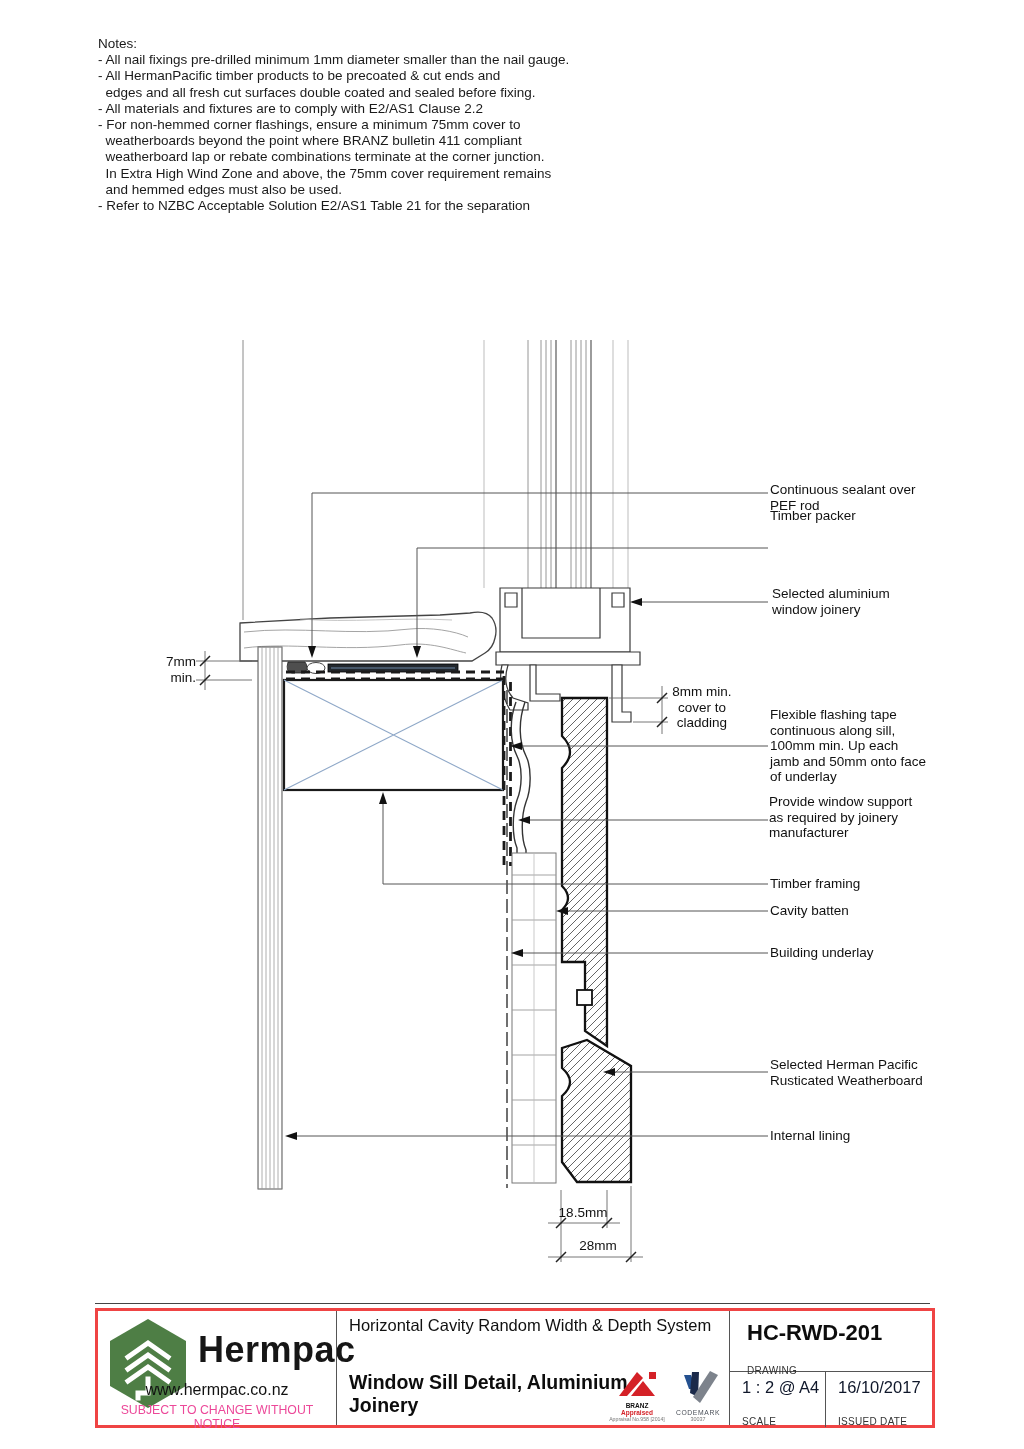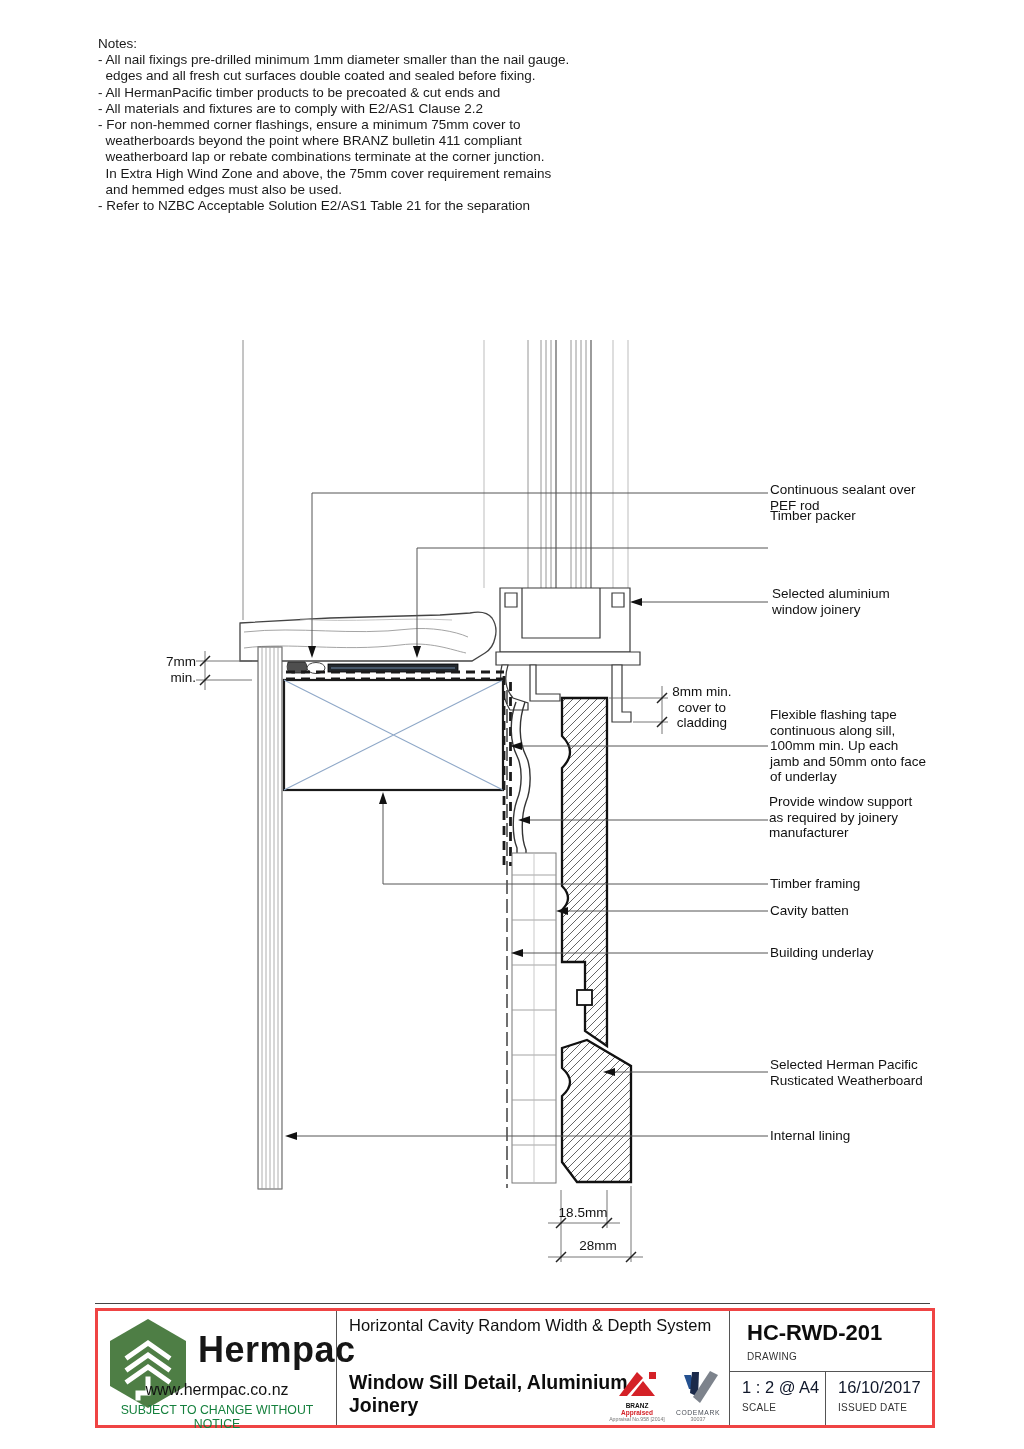--- a/index.html
+++ b/index.html
@@ -18,48 +18,48 @@
   .dim{position:absolute;font-size:13.5px;line-height:15.6px;color:#111;white-space:pre-line;}
 
   
   .topRule{position:absolute;left:95px;top:1303px;width:835px;border-top:1.5px solid #444;}
   .tblock{position:absolute;left:95px;top:1308px;width:834px;height:114px;border:3px solid #ef4444;display:flex;background:#fff;}
   .cellLogo{position:relative;width:238px;height:100%;}
   .cellMid{position:relative;flex:1;border-left:1px solid #555;}
   .cellRight{position:relative;width:202px;border-left:1px solid #555;display:flex;flex-direction:column;}
   .brandName{position:absolute;left:100px;top:18px;font-size:36px;font-weight:bold;letter-spacing:0.5px;color:#161616;}
   .website{position:absolute;left:0;top:70px;width:238px;text-align:center;font-size:16px;color:#111;}
-  .disclaimer{position:absolute;left:0;top:92px;width:238px;text-align:center;font-size:12.3px;color:#15803d;}
+  .disclaimer{position:absolute;left:0;top:92px;width:238px;text-align:center;font-size:12.3px;color:#ec4899;}
   .sysName{position:absolute;left:12px;top:5px;font-size:16.5px;color:#111;}
   .dwgTitle{position:absolute;left:12px;top:28px;font-size:19.5px;line-height:23px;font-weight:bold;color:#0d0d0d;white-space:pre-line;margin-top:32px;}
   .branz{position:absolute;right:64px;bottom:3px;width:56px;text-align:center;}
   .branzTxt{font-size:6.5px;line-height:7px;color:#111;font-weight:bold;}
   .branzTxt .red{color:#d42127;}
   .branzSub{font-size:5.2px;color:#777;}
   .codemark{position:absolute;right:6px;bottom:3px;width:50px;text-align:center;}
   .cmTxt{font-size:6.8px;letter-spacing:0.6px;color:#4a4f58;}
   .cmSub{font-size:5.4px;color:#777;}
   .rcTop{position:relative;height:61px;border-bottom:1px solid #555;padding:9px 0 0 17px;box-sizing:border-box;}
   .rcNum{font-size:22px;font-weight:bold;color:#0d0d0d;}
-  .rcSmall{font-size:10px;color:#333;margin-top:5px;letter-spacing:0.3px;}
+  .rcSmall{font-size:10px;color:#333;margin-top:19px;letter-spacing:0.3px;}
   .rcBottom{display:flex;flex:1;}
   .rcScale{width:96px;border-right:1px solid #555;padding:6px 0 0 12px;box-sizing:border-box;}
   .rcDate{flex:1;padding:6px 0 0 12px;box-sizing:border-box;}
   .rcVal{font-size:16.5px;color:#0f172a;}
 </style>
 </head>
 <body>
 
 <div id="page">
 
   <div class="notes">
     <div class="line">Notes:</div>
     <div class="line">- All nail fixings pre-drilled minimum 1mm diameter smaller than the nail gauge.</div>
+    <div class="line">- All HermanPacific timber products to be precoated &amp; cut ends and</div>
     <div class="line">  edges and all fresh cut surfaces double coated and sealed before fixing.</div>
-    <div class="line">- All HermanPacific timber products to be precoated &amp; cut ends and</div>
     <div class="line">- All materials and fixtures are to comply with E2/AS1 Clause 2.2</div>
     <div class="line">- For non-hemmed corner flashings, ensure a minimum 75mm cover to</div>
     <div class="line">  weatherboards beyond the point where BRANZ bulletin 411 compliant</div>
     <div class="line">  weatherboard lap or rebate combinations terminate at the corner junction.</div>
     <div class="line">  In Extra High Wind Zone and above, the 75mm cover requirement remains</div>
     <div class="line">  and hemmed edges must also be used.</div>
     <div class="line">- Refer to NZBC Acceptable Solution E2/AS1 Table 21 for the separation</div>
   </div>
 
   <svg id="dwg" width="1024" height="1449" viewBox="0 0 1024 1449">

